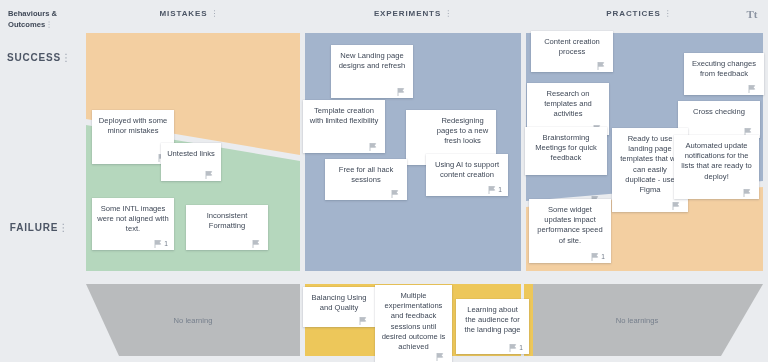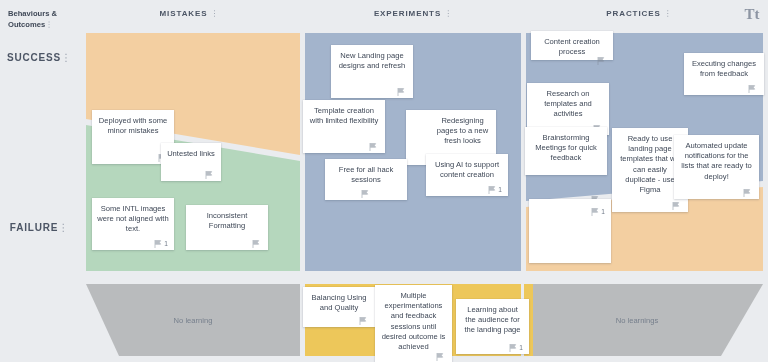--- a/index.html
+++ b/index.html
@@ -59,21 +59,21 @@
   }
   .row-label .dots { color: #9aa2ae; font-weight: normal; letter-spacing: 0; }
 
   
   #text-tool {
     position: absolute;
     right: 8px; top: 6px;
     width: 16px; height: 16px;
     display: flex; align-items: center; justify-content: center;
     color: #8d95a3;
-    font-size: 15px;
+    font-size: 11px;
     font-weight: bold;
     font-family: "Liberation Serif", serif;
     cursor: pointer;
   }
 
   
   .zone {
     position: absolute;
   }
   .zone svg { display: block; width: 100%; height: 100%; }
@@ -282,21 +282,21 @@
     <div class="card-foot">
       <span class="flag-icon">
           <svg viewBox="0 0 8 8">
             <path d="M1 0 L1 8 M1 0.6 L6.6 0.6 L5.4 2.4 L6.6 4.2 L1 4.2" fill="#808a97" stroke="#808a97" stroke-width="0.9"></path>
           </svg>
         </span>
       <span class="flag-count"></span>
     </div>
   </div>
 
-  <div class="card" style="left:325px; top:159px; width:82px; height:41px;align-items:center;">
+  <div class="card" style="left:325px; top:159px; width:82px; height:41px;">
     <div class="card-text">Free for all hack sessions</div>
     <div class="card-foot">
       <span class="flag-icon">
           <svg viewBox="0 0 8 8">
             <path d="M1 0 L1 8 M1 0.6 L6.6 0.6 L5.4 2.4 L6.6 4.2 L1 4.2" fill="#808a97" stroke="#808a97" stroke-width="0.9"></path>
           </svg>
         </span>
       <span class="flag-count"></span>
     </div>
   </div>
@@ -306,21 +306,21 @@
     <div class="card-foot">
       <span class="flag-icon">
           <svg viewBox="0 0 8 8">
             <path d="M1 0 L1 8 M1 0.6 L6.6 0.6 L5.4 2.4 L6.6 4.2 L1 4.2" fill="#808a97" stroke="#808a97" stroke-width="0.9"></path>
           </svg>
         </span>
       <span class="flag-count">1</span>
     </div>
   </div>
 
-  <div class="card" style="left:531px; top:31px; width:82px; height:29px;">
+  <div class="card" style="left:531px; top:31px; width:82px; height:41px;">
     <div class="card-text">Content creation process</div>
     <div class="card-foot">
       <span class="flag-icon">
           <svg viewBox="0 0 8 8">
             <path d="M1 0 L1 8 M1 0.6 L6.6 0.6 L5.4 2.4 L6.6 4.2 L1 4.2" fill="#808a97" stroke="#808a97" stroke-width="0.9"></path>
           </svg>
         </span>
       <span class="flag-count"></span>
     </div>
   </div>
@@ -343,20 +343,31 @@
     <div class="card-foot">
       <span class="flag-icon">
           <svg viewBox="0 0 8 8">
             <path d="M1 0 L1 8 M1 0.6 L6.6 0.6 L5.4 2.4 L6.6 4.2 L1 4.2" fill="#808a97" stroke="#808a97" stroke-width="0.9"></path>
           </svg>
         </span>
       <span class="flag-count"></span>
     </div>
   </div>
 
+  <div class="card" style="left:678px; top:101px; width:82px; height:37px;">
+    <div class="card-text">Cross checking</div>
+    <div class="card-foot">
+      <span class="flag-icon">
+          <svg viewBox="0 0 8 8">
+            <path d="M1 0 L1 8 M1 0.6 L6.6 0.6 L5.4 2.4 L6.6 4.2 L1 4.2" fill="#808a97" stroke="#808a97" stroke-width="0.9"></path>
+          </svg>
+        </span>
+      <span class="flag-count"></span>
+    </div>
+  </div>
 
   <div class="card" style="left:525px; top:127px; width:82px; height:48px;gap:32px;">
     <div class="card-text">Brainstorming Meetings for quick feedback</div>
     <div class="card-foot">
       <span class="flag-icon">
           <svg viewBox="0 0 8 8">
             <path d="M1 0 L1 8 M1 0.6 L6.6 0.6 L5.4 2.4 L6.6 4.2 L1 4.2" fill="#808a97" stroke="#808a97" stroke-width="0.9"></path>
           </svg>
         </span>
       <span class="flag-count"></span>
@@ -381,20 +392,21 @@
       <span class="flag-icon">
           <svg viewBox="0 0 8 8">
             <path d="M1 0 L1 8 M1 0.6 L6.6 0.6 L5.4 2.4 L6.6 4.2 L1 4.2" fill="#808a97" stroke="#808a97" stroke-width="0.9"></path>
           </svg>
         </span>
       <span class="flag-count"></span>
     </div>
   </div>
 
   <div class="card" style="left:529px; top:199px; width:82px; height:64px;">
+    <div class="card-text">Some widget updates impact performance speed of site.</div>
     <div class="card-foot">
       <span class="flag-icon">
           <svg viewBox="0 0 8 8">
             <path d="M1 0 L1 8 M1 0.6 L6.6 0.6 L5.4 2.4 L6.6 4.2 L1 4.2" fill="#808a97" stroke="#808a97" stroke-width="0.9"></path>
           </svg>
         </span>
       <span class="flag-count">1</span>
     </div>
   </div>
 

